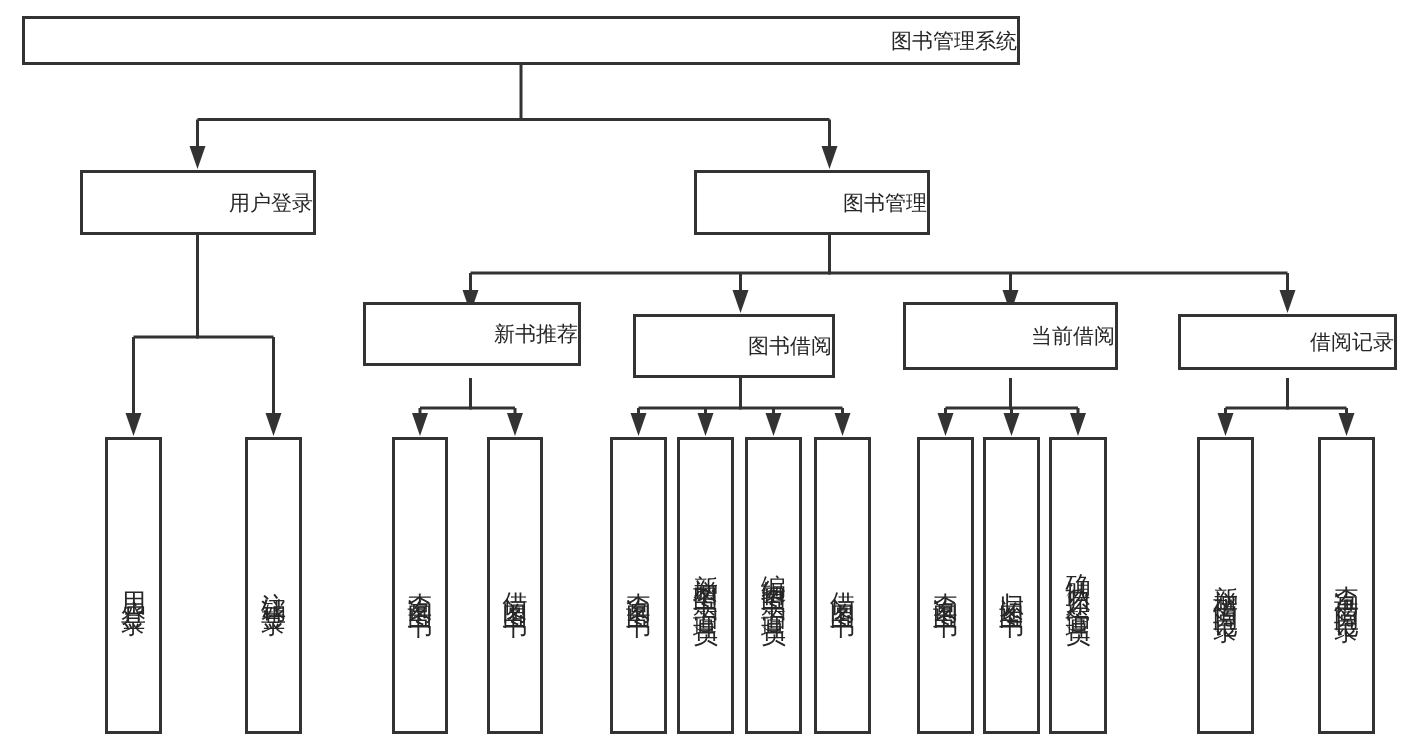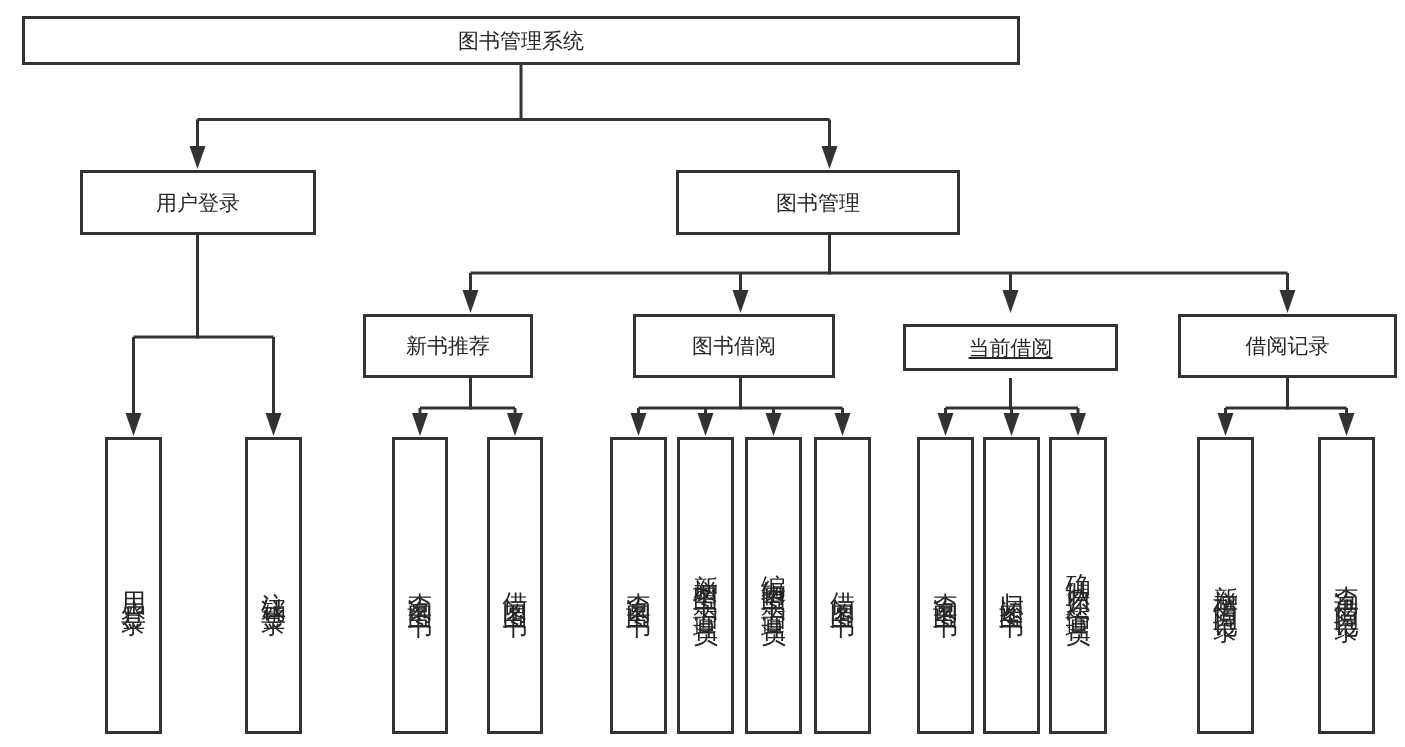--- a/index.html
+++ b/index.html
@@ -4,21 +4,21 @@
 <style>
   html,body{margin:0;padding:0;background:#ffffff;}
   body{font-family:"Liberation Sans","DejaVu Sans",sans-serif;}
   #canvas{position:relative;width:1405px;height:747px;background:#ffffff;overflow:hidden;}
   #connectors{position:absolute;left:0;top:0;width:1405px;height:747px;}
   .node{
     position:absolute;
     box-sizing:border-box;
     border:3px solid #333333;
     background:#ffffff;
-    display:flex;align-items:center;justify-content:center;
+    display:flex;align-items:center;justify-content:flex-end;
     font-size:21px;color:#262626;
     z-index:2;
   }
   .leaf{
     position:absolute;
     top:437px;height:297px;
     box-sizing:border-box;
     border:3px solid #333333;
     background:#ffffff;
     display:flex;align-items:center;justify-content:center;
@@ -29,25 +29,25 @@
     text-orientation:mixed;
     font-size:25px;
     letter-spacing:7px;
     line-height:1;
     color:#262626;
     white-space:nowrap;
   }
   
   .n-root    {left:22px;  top:16px;  width:998px; height:49px;}
   .n-login   {left:80px;  top:170px; width:236px; height:65px;}
-  .n-mgmt    {left:676px; top:170px; width:284px; height:65px;}
-  .n-newrec  {left:363px; top:314px; width:170px; height:64px;}
+  .n-mgmt    {left:694px; top:170px; width:236px; height:65px;}
+  .n-newrec  {left:363px; top:302px; width:218px; height:64px;}
   .n-borrow  {left:633px; top:314px; width:202px; height:64px;}
-  .n-current {left:903px; top:324px; width:215px; height:47px;text-decoration:underline;}
-  .n-records {left:1178px;top:314px; width:219px; height:64px;}
+  .n-current {left:903px; top:302px; width:215px; height:68px;}
+  .n-records {left:1178px;top:314px; width:219px; height:56px;}
   
   .l1 {left:105px; width:57px;}
   .l2 {left:245px; width:57px;}
   .l3 {left:392px; width:56px;}
   .l4 {left:487px; width:56px;}
   .l5 {left:610px; width:57px;}
   .l6 {left:677px; width:57px;}
   .l7 {left:745px; width:57px;}
   .l8 {left:814px; width:57px;}
   .l9 {left:917px; width:57px;}

